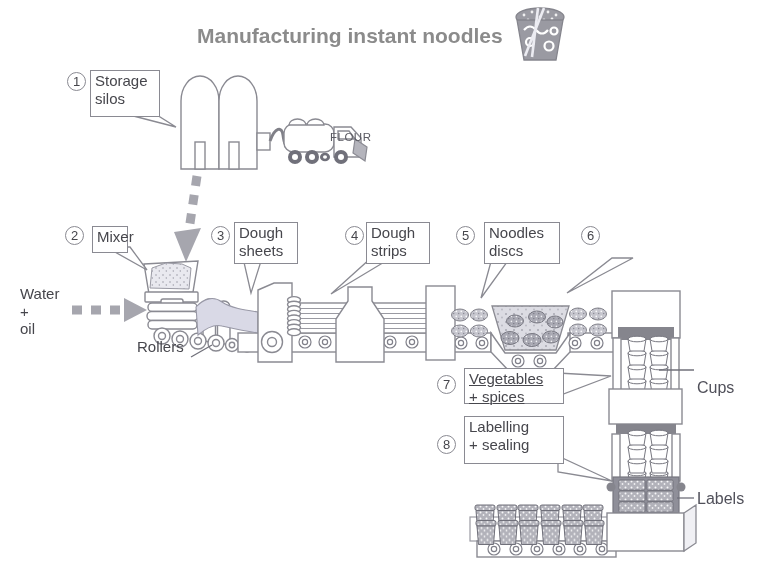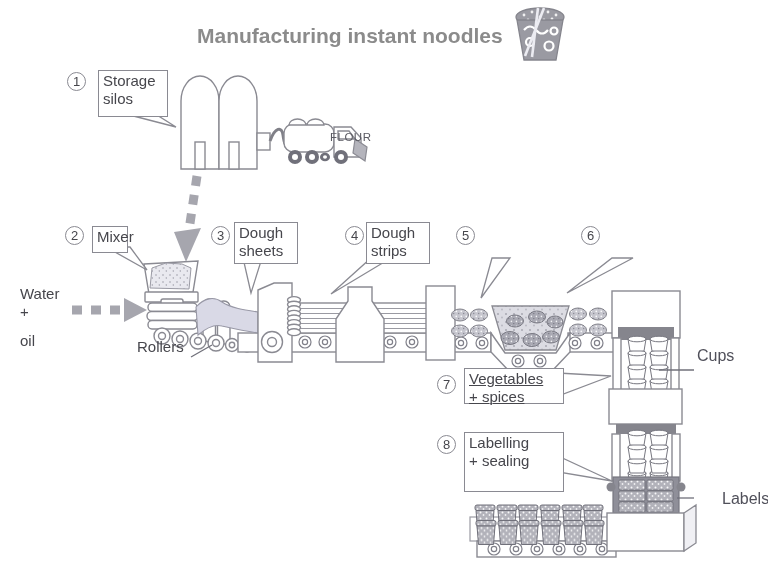--- a/index.html
+++ b/index.html
@@ -333,33 +333,35 @@
 
 <div class="num" style="left:67px;top:72px;">1</div>
 <div class="num" style="left:65px;top:226px;">2</div>
 <div class="num" style="left:211px;top:226px;">3</div>
 <div class="num" style="left:345px;top:226px;">4</div>
 <div class="num" style="left:456px;top:226px;">5</div>
 <div class="num" style="left:581px;top:226px;">6</div>
 <div class="num" style="left:437px;top:375px;">7</div>
 <div class="num" style="left:437px;top:435px;">8</div>
 
-<div class="callout" style="left:98px;top:70px;width:70px;height:47px;">Storage
+<div class="callout" style="left:90px;top:70px;width:70px;height:47px;">Storage
 silos</div>
 <div class="callout" style="left:92px;top:226px;width:36px;height:27px;">Mixer</div>
 <div class="callout" style="left:234px;top:222px;width:64px;height:42px;">Dough
 sheets</div>
 <div class="callout" style="left:366px;top:222px;width:64px;height:42px;">Dough
 strips</div>
+<div class="callout" style="left:484px;top:222px;width:76px;height:42px;">Noodles
+discs</div>
 <div class="callout" style="left:464px;top:368px;width:100px;height:36px;text-decoration:underline;">Vegetables
 + spices</div>
-<div class="callout" style="left:464px;top:432px;width:100px;height:60px;">Labelling
+<div class="callout" style="left:464px;top:416px;width:100px;height:48px;">Labelling
 + sealing</div>
 
 <div class="ann wo" style="left:20px;top:285px;">Water</div>
 <div class="ann wo" style="left:20px;top:303px;">+</div>
-<div class="ann wo" style="left:20px;top:332px;">oil</div>
+<div class="ann wo" style="left:20px;top:320px;">oil</div>
 <div class="ann" style="left:137px;top:338px;">Rollers</div>
 <div class="flour" style="left:288px;top:131px;">FLOUR</div>
-<div class="ann16" style="left:697px;top:347px;">Cups</div>
-<div class="ann16" style="left:697px;top:490px;margin-left:25px;">Labels</div>
+<div class="ann16" style="left:697px;top:379px;">Cups</div>
+<div class="ann16" style="left:697px;top:490px;">Labels</div>
 
 </div>
 
 </body></html>

